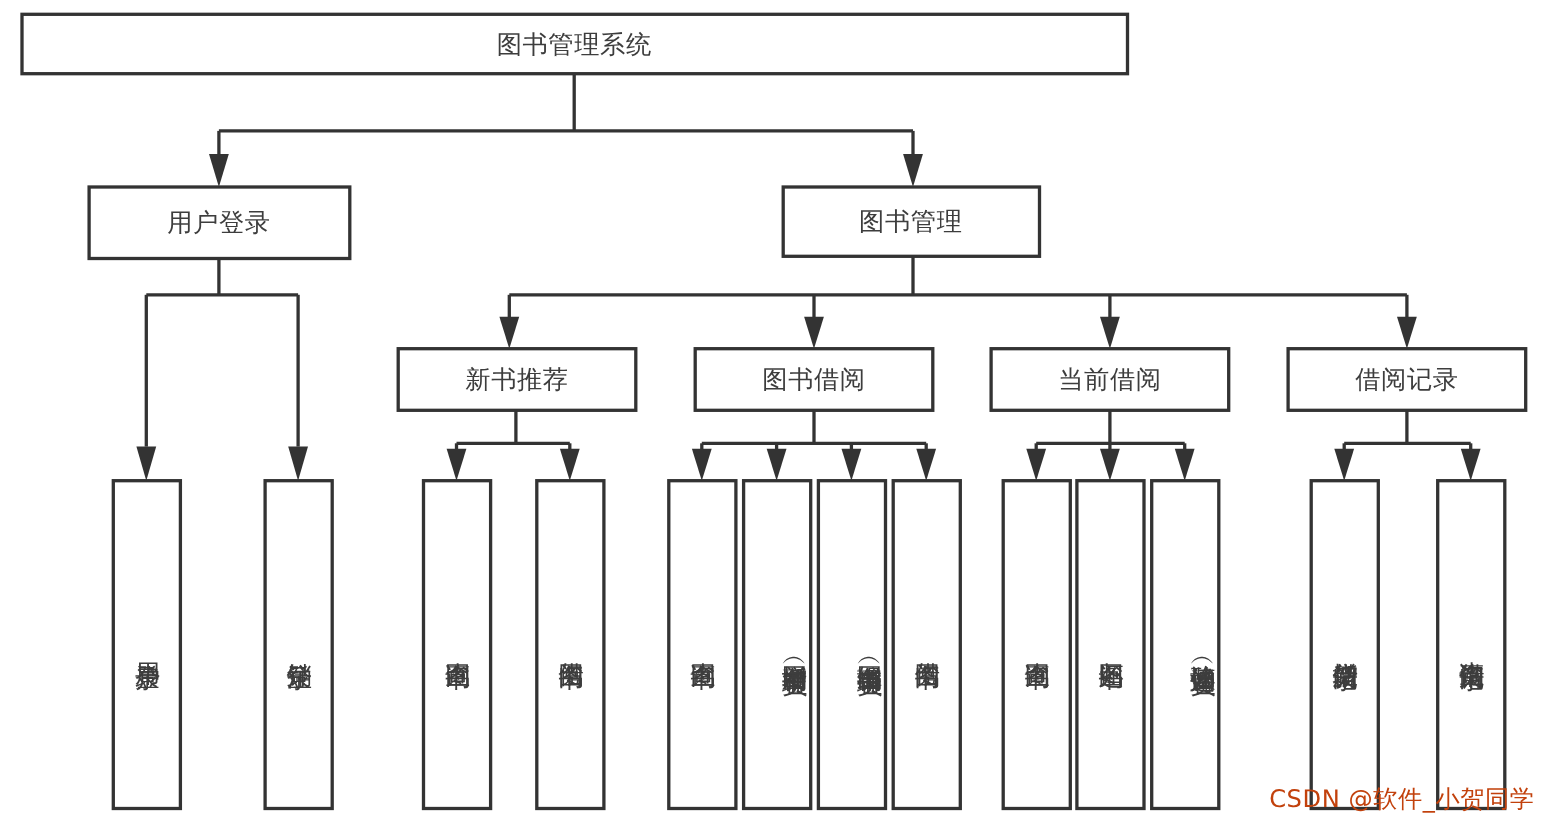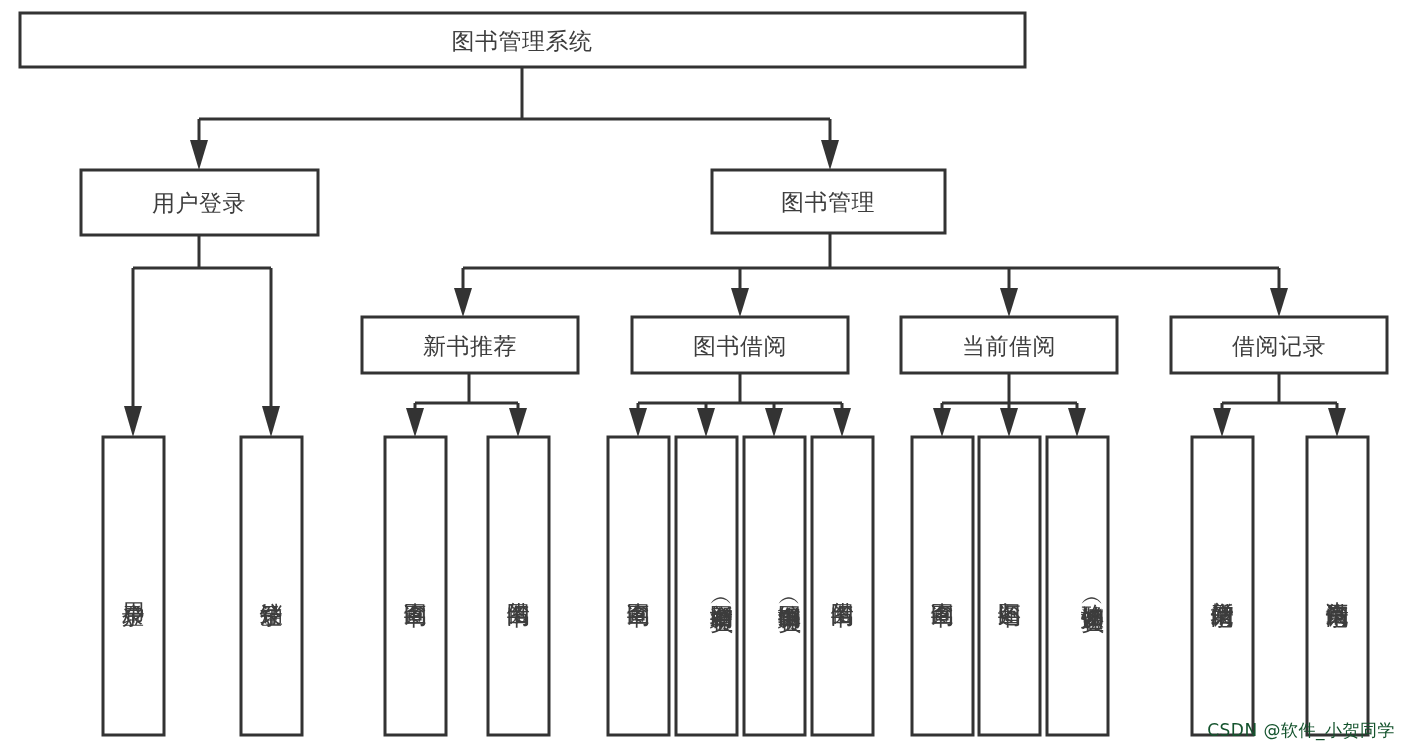--- a/index.html
+++ b/index.html
@@ -62,22 +62,22 @@
     color: #3d3d3d;
     letter-spacing: 1px;
     white-space: nowrap;
     pointer-events: none;
   }
   .watermark {
     position: absolute;
     right: 10px;
     bottom: 5px;
     font-family: "DejaVu Sans", "Liberation Sans", sans-serif;
-    font-size: 17px;
-    color: #14532d;
+    font-size: 22px;
+    color: #c2410c;
     white-space: nowrap;
     letter-spacing: 0.5px;
   }
 </style>
 </head>
 <body>
 
 <div id="diagram-root">
 
   <svg id="flow-svg" viewBox="0 0 1405 747">

